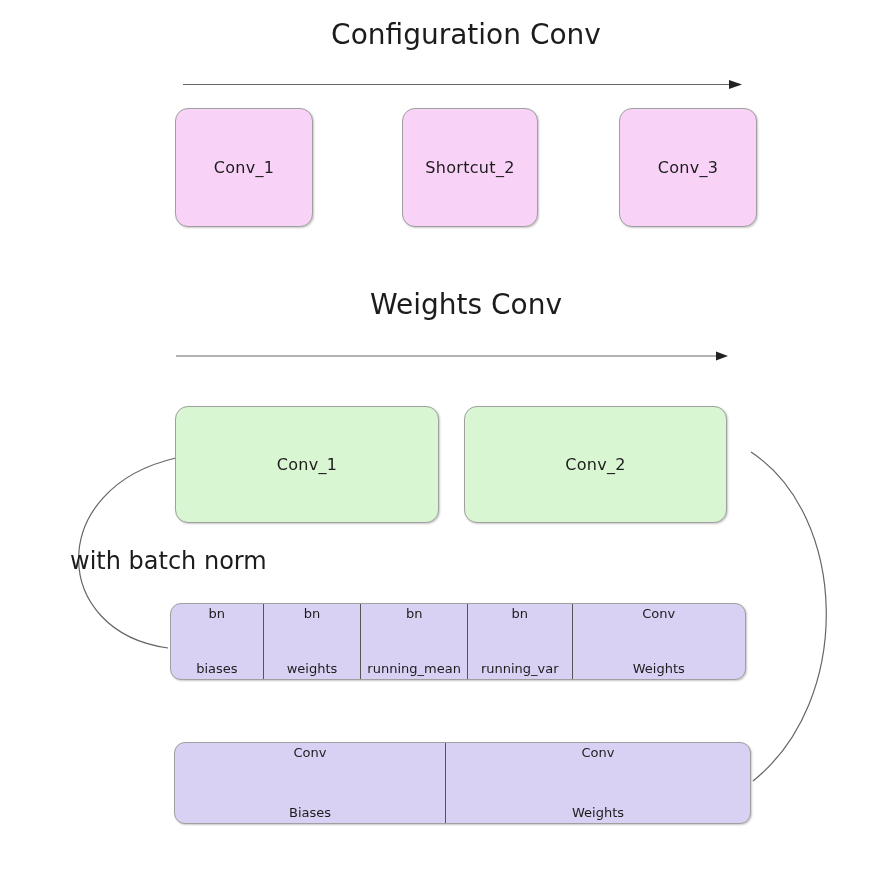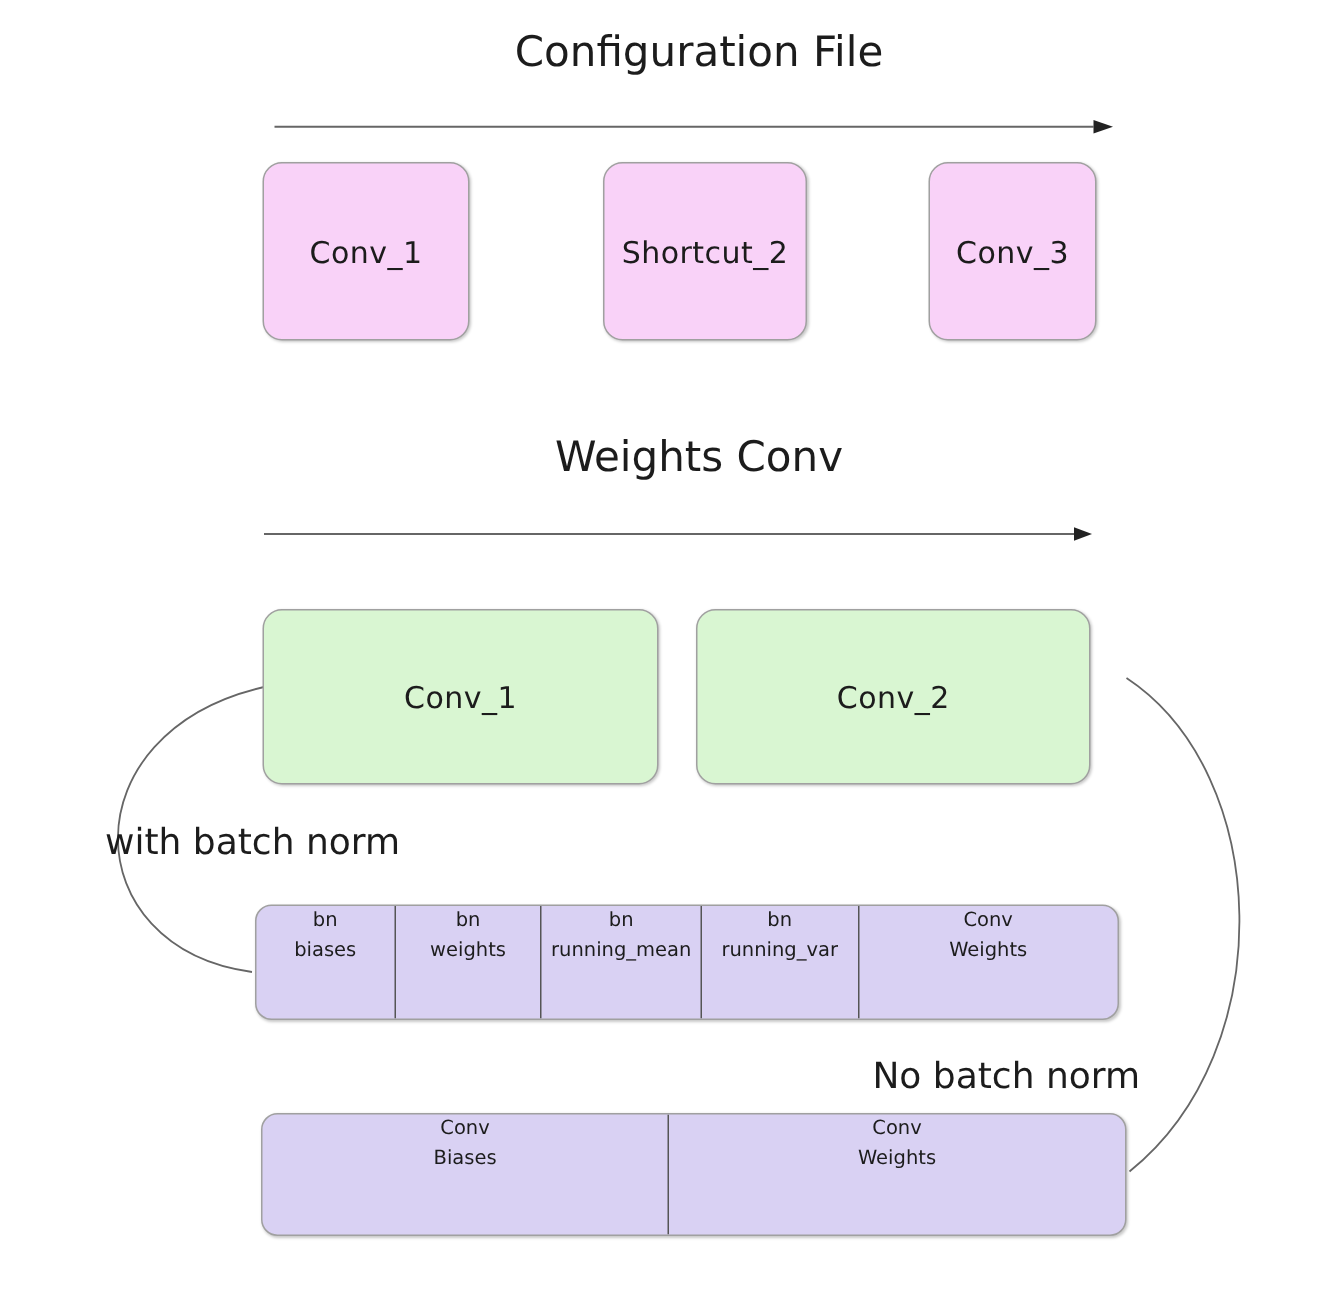--- a/index.html
+++ b/index.html
@@ -39,30 +39,30 @@
   svg.lines polygon { fill: #222222; stroke: none; }
 
   .node {
     position: absolute;
     border: 1.5px solid var(--box-border, #a0a0a0);
     border-radius: 13px;
     box-shadow: 1px 1px 2px rgba(0,0,0,0.22);
     display: flex;
     align-items: center;
     justify-content: center;
-    font-size: 20px;
+    font-size: 16px;
     letter-spacing: 0.3px;
     box-sizing: border-box;
   }
   .node.pink  { background: var(--pink, #f9d2f8); top: 108px; height: 119px; }
   .node.green { background: var(--green, #d9f6d2); top: 406px; height: 117px; }
 
   .pink-1  { left: 175px; width: 138px; }
   .pink-2  { left: 402px; width: 136px; }
-  .pink-3  { left: 619px; width: 112px; }
+  .pink-3  { left: 619px; width: 138px; }
   .green-1 { left: 175px; width: 264px; }
   .green-2 { left: 464px; width: 263px; }
 
   .annotation {
     position: absolute;
     font-size: 24px;
     color: var(--text, #1c1c1c);
     white-space: nowrap;
   }
   .with-bn { left: 70px; top: 547px; }
@@ -77,21 +77,21 @@
     box-shadow: 1px 1px 2px rgba(0,0,0,0.22);
     box-sizing: border-box;
     overflow: hidden;
   }
   .bn-row    { left: 170px; top: 603px; width: 576px; height: 77px; }
   .nobn-row  { left: 174px; top: 742px; width: 577px; height: 82px; }
   .seg-cell {
     display: flex;
     flex-direction: column;
     align-items: center;
-    justify-content: flex-start;
+    justify-content: space-between;
     font-size: 13px;
     line-height: 1.55;
     text-align: center;
     box-sizing: border-box;
     color: var(--text, #1c1c1c);
   }
   .seg-cell + .seg-cell { border-left: 1px solid #555; }
   .bn-row .c1 { width: 92px; }
   .bn-row .c2 { width: 98px; }
   .bn-row .c3 { width: 107px; }
@@ -109,21 +109,21 @@
     <line x1="183" y1="84.5" x2="729" y2="84.5"></line>
     <polygon points="729,80 742,84.5 729,89"></polygon>
 
     <line x1="176" y1="356" x2="716" y2="356"></line>
     <polygon points="716,351.5 728,356 716,360.5"></polygon>
 
     <path d="M 176 458 C 45 488, 50 632, 168 648"></path>
     <path d="M 751 452 C 848 516, 854 700, 753 781"></path>
   </svg>
 
-  <div class="section-title title-config">Configuration File</div>
+  <div class="section-title title-config">Configuration Conv</div>
 
   <div class="node pink pink-1">
     <span>Conv_1</span>
   </div>
   <div class="node pink pink-2">
     <span>Shortcut_2</span>
   </div>
   <div class="node pink pink-3">
     <span>Conv_3</span>
   </div>
@@ -155,21 +155,20 @@
     <div class="seg-cell c4">
       <span>bn</span>
       <span>running_var</span>
     </div>
     <div class="seg-cell c5">
       <span>Conv</span>
       <span>Weights</span>
     </div>
   </div>
 
-  <div class="annotation no-bn">No batch norm</div>
 
   <div class="seg-box nobn-row">
     <div class="seg-cell c1">
       <span>Conv</span>
       <span>Biases</span>
     </div>
     <div class="seg-cell c2">
       <span>Conv</span>
       <span>Weights</span>
     </div>

